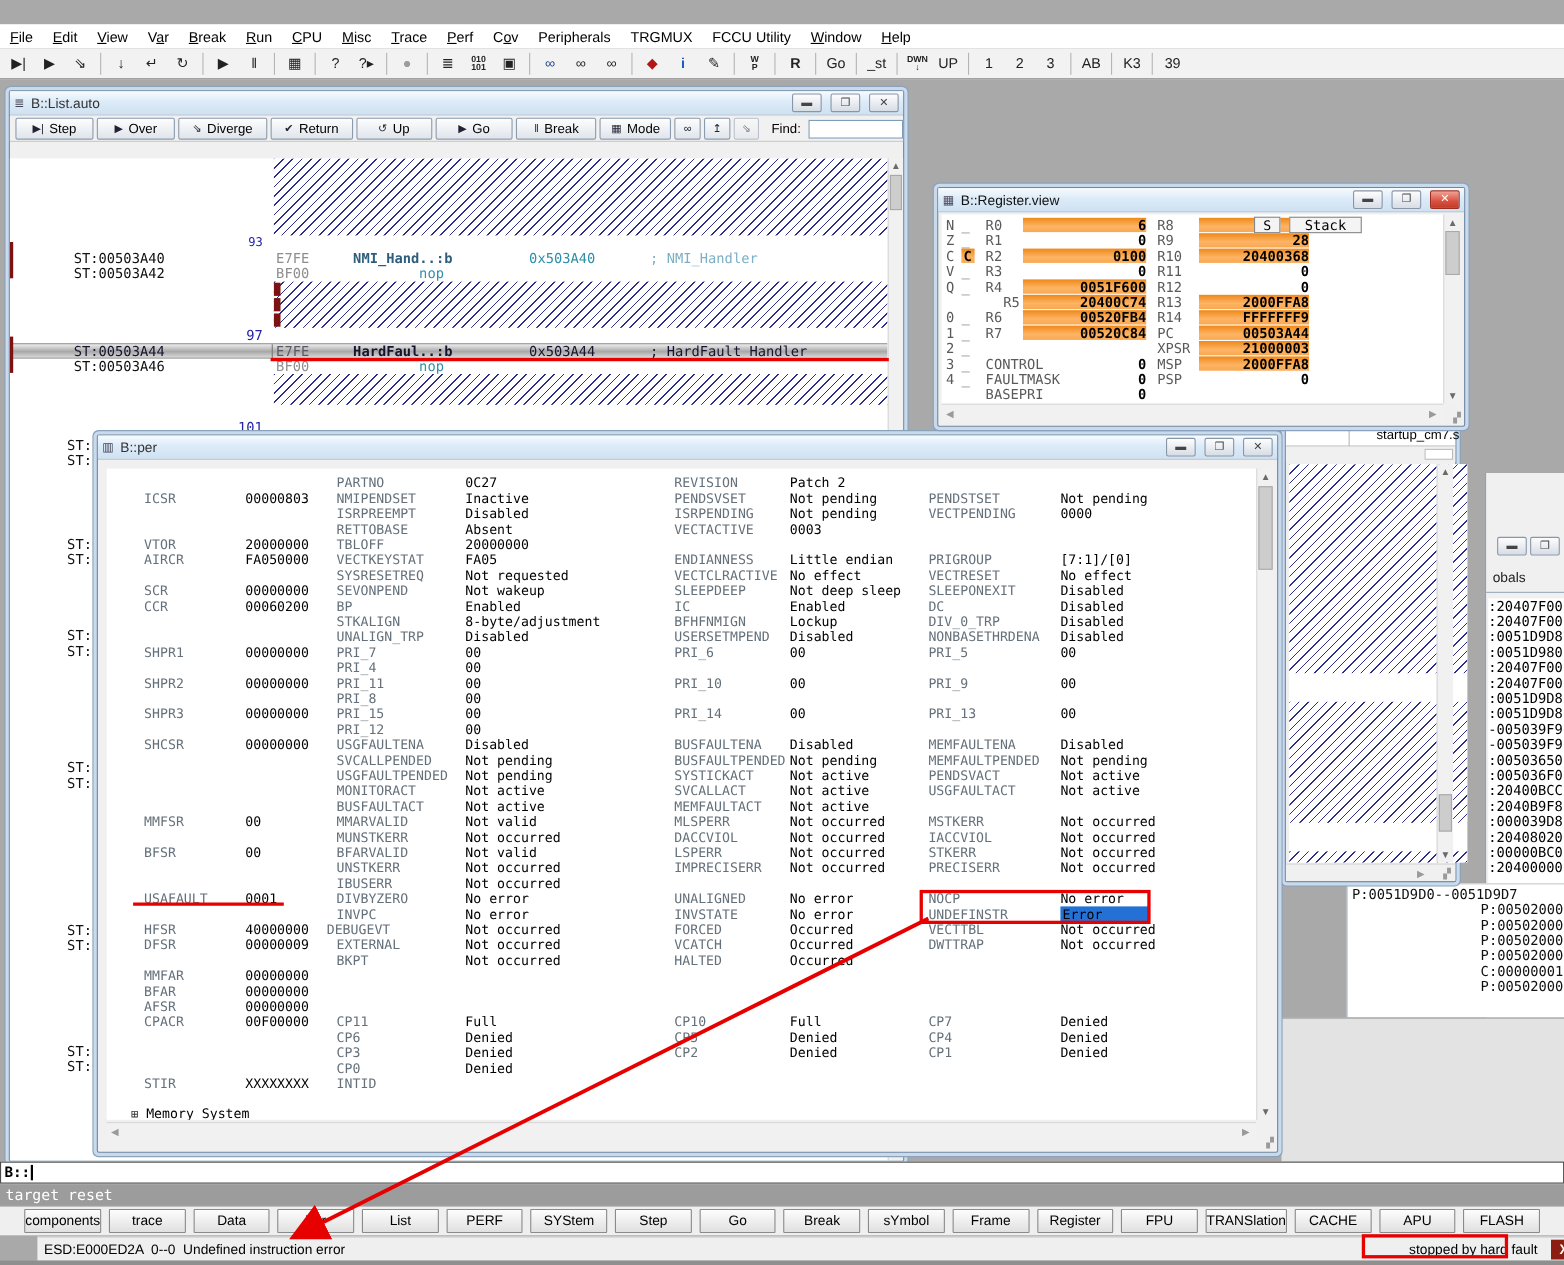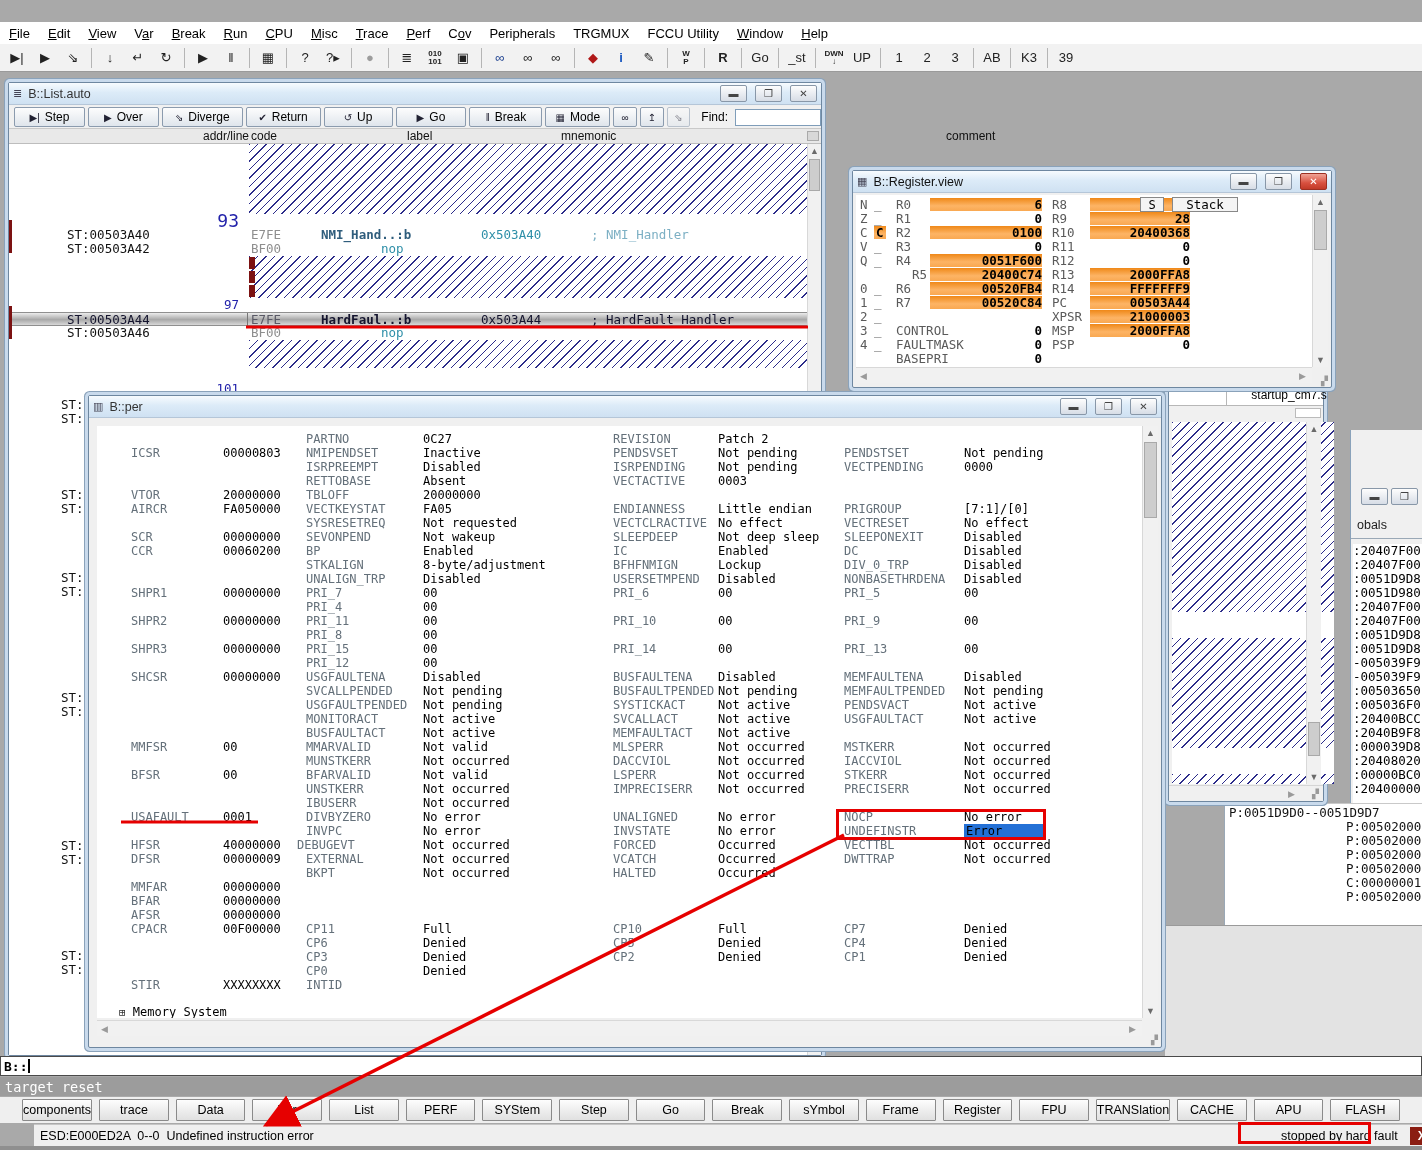--- a/index.html
+++ b/index.html
@@ -254,31 +254,23 @@
         </div>
         <div class="lbtn" style="width: 24px;">
           <span class="ic">↥</span>
         </div>
         <div class="lbtn" style="width: 24px; color: rgb(184, 188, 194); opacity: 0.55;">
           <span class="ic">⇘</span>
         </div>
         <div style="margin-left: 8px; font-size: 12px;">Find:</div>
         <input style="width: 86px; height: 17px; border: 1px solid rgb(127, 157, 185); font-size: 12px; margin-left: 4px;">
       </div>
-    <div id="list-header">
-        <div style="position: absolute; left: 100px; width: 140px; text-align: right; top: 0px;">addr/line</div>
-        <div style="position: absolute; left: 242px; width: 60px; text-align: left; top: 0px;">code</div>
-        <div style="position: absolute; left: 398px; width: 60px; text-align: left; top: 0px;">label</div>
-        <div style="position: absolute; left: 552px; width: 90px; text-align: left; top: 0px;">mnemonic</div>
-        <div style="position: absolute; left: 937px; width: 90px; text-align: left; top: 0px;">comment</div>
-        <div style="position: absolute; right: 2px; top: 2px; width: 12px; height: 10px; background: rgb(216, 216, 216); border: 1px solid rgb(170, 170, 170);"></div>
-      </div>
     <div class="abs" id="list-content" style="left:0;top:61px;width:798px;height:911px;background:#fff;overflow:hidden;">
         <div class="hatch" style="position: absolute; left: 240px; top: 0px; width: 558px; height: 70px;"></div>
-        <div class="mono" style="position: absolute; left: 150px; top: 70px; width: 80px; text-align: right; color: rgb(34, 34, 170); font-size: 18px; line-height: 14px;">93</div>
+        <div class="mono" style="position: absolute; left: 150px; top: 70px; width: 80px; text-align: right; color: rgb(34, 34, 170); font-size: 11px; line-height: 14px;">93</div>
         <div class="mono" style="position: absolute; left: 0px; top: 84px; width: 798px; height: 14px; font-size: 12.5px; line-height: 13px; white-space: pre;"><div style="position: absolute; left: 58px; top: 0px; color: rgb(17, 17, 17);">ST:00503A40</div><div style="position: absolute; left: 242px; top: 0px; color: rgb(142, 142, 142);">E7FE</div><div style="position: absolute; left: 312px; top: 0px; color: rgb(47, 93, 124); font-weight: bold;">NMI_Hand..:b</div><div style="position: absolute; left: 472px; top: 0px; color: rgb(46, 143, 168);">0x503A40</div><div style="position: absolute; left: 582px; top: 0px; color: rgb(125, 176, 196);">; NMI_Handler</div></div>
         <div class="mono" style="position: absolute; left: 0px; top: 98px; width: 798px; height: 14px; font-size: 12.5px; line-height: 13px; white-space: pre;"><div style="position: absolute; left: 58px; top: 0px; color: rgb(17, 17, 17);">ST:00503A42</div><div style="position: absolute; left: 242px; top: 0px; color: rgb(142, 142, 142);">BF00</div><div style="position: absolute; left: 372px; top: 0px; color: rgb(46, 143, 168);">nop</div></div>
         <div class="hatch" style="position: absolute; left: 240px; top: 112px; width: 558px; height: 42px;"></div>
         <div style="position: absolute; left: 240px; top: 113px; width: 6px; height: 12px; background: rgb(124, 18, 18);"></div>
         <div style="position: absolute; left: 240px; top: 127px; width: 6px; height: 12px; background: rgb(124, 18, 18);"></div>
         <div style="position: absolute; left: 240px; top: 141px; width: 6px; height: 12px; background: rgb(124, 18, 18);"></div>
         <div class="mono" style="position: absolute; left: 150px; top: 154px; width: 80px; text-align: right; color: rgb(34, 34, 170); font-size: 12.5px; line-height: 14px;">97</div>
         <div class="selrow mono" style="position: absolute; left: 0px; top: 168px; width: 798px; height: 14px; font-size: 12.5px; line-height: 13px; white-space: pre;"><div style="position: absolute; left: 58px; top: 0px; color: rgb(20, 20, 46);">ST:00503A44</div><div style="position: absolute; left: 242px; top: 0px; color: rgb(90, 90, 102);">E7FE</div><div style="position: absolute; left: 312px; top: 0px; color: rgb(20, 20, 46); font-weight: bold;">HardFaul..:b</div><div style="position: absolute; left: 472px; top: 0px; color: rgb(20, 20, 46);">0x503A44</div><div style="position: absolute; left: 582px; top: 0px; color: rgb(20, 20, 46);">; HardFault_Handler</div><div style="position: absolute; left: 238px; top: 0px; width: 1px; height: 14px; background: rgb(119, 119, 119);"></div></div>
         <div class="mono" style="position: absolute; left: 0px; top: 182px; width: 798px; height: 14px; font-size: 12.5px; line-height: 13px; white-space: pre;"><div style="position: absolute; left: 58px; top: 0px; color: rgb(17, 17, 17);">ST:00503A46</div><div style="position: absolute; left: 242px; top: 0px; color: rgb(142, 142, 142);">BF00</div><div style="position: absolute; left: 372px; top: 0px; color: rgb(46, 143, 168);">nop</div></div>
         <div class="hatch" style="position: absolute; left: 240px; top: 196px; width: 558px; height: 28px;"></div>

